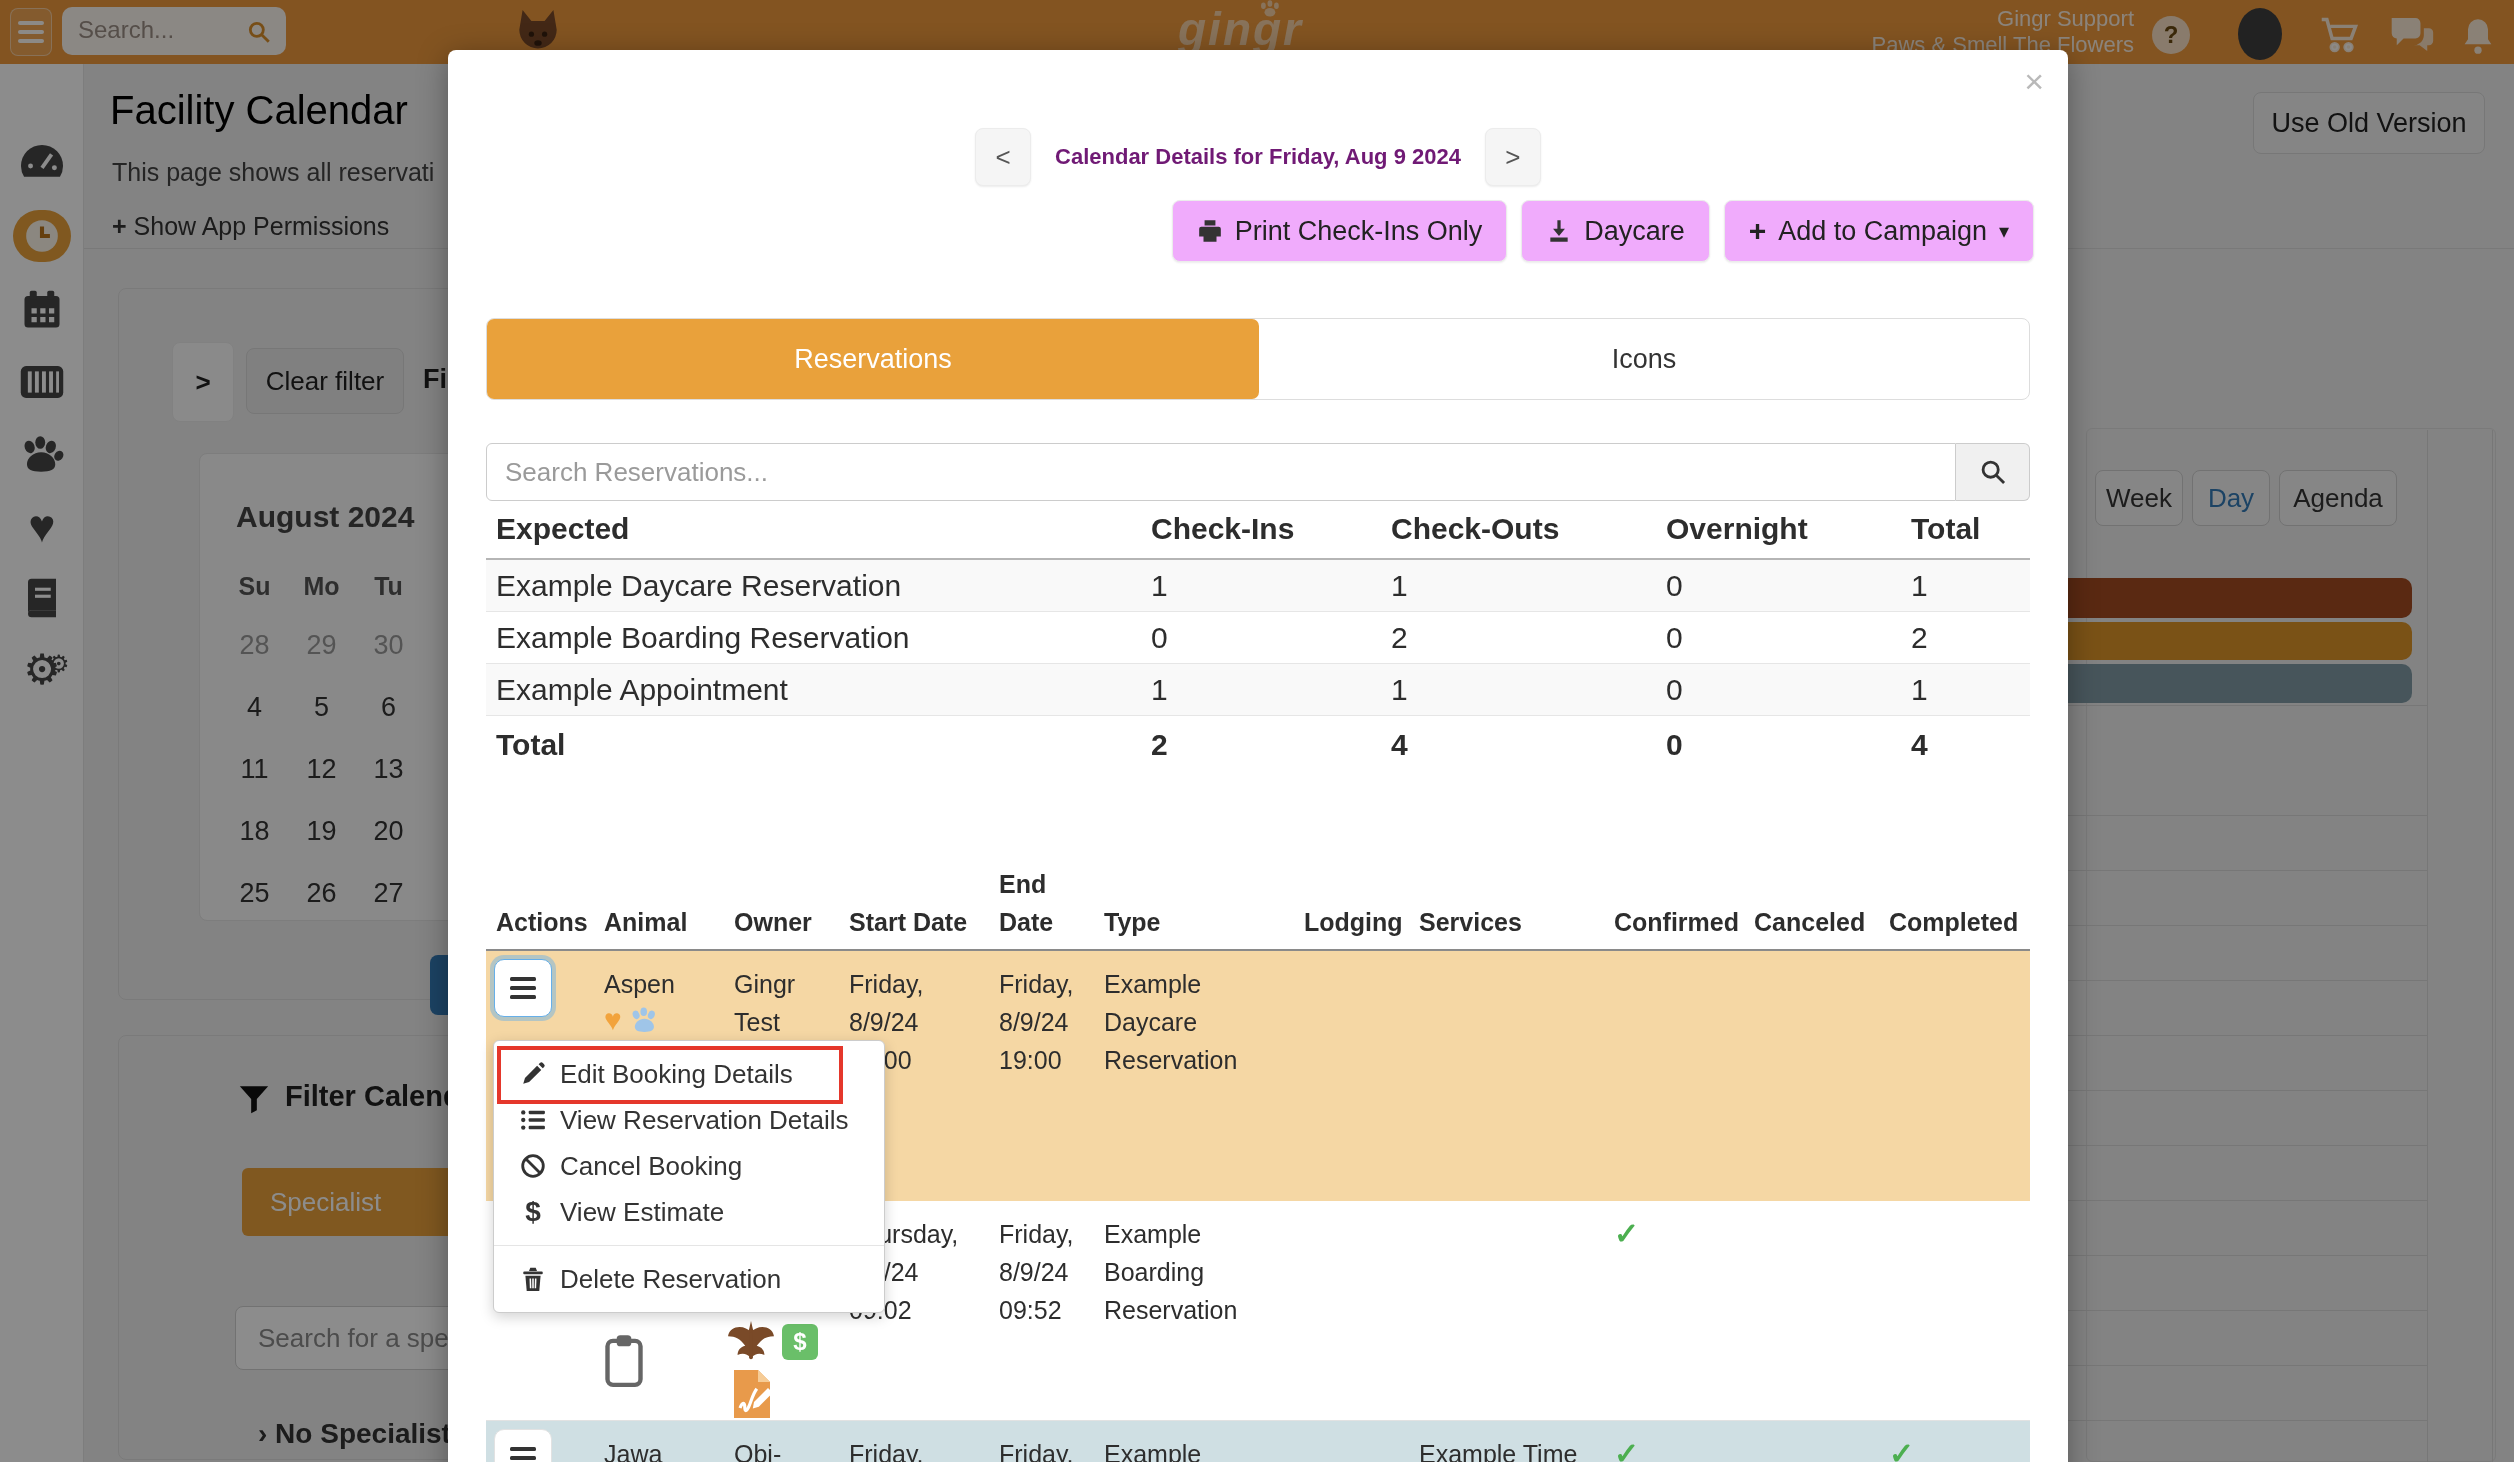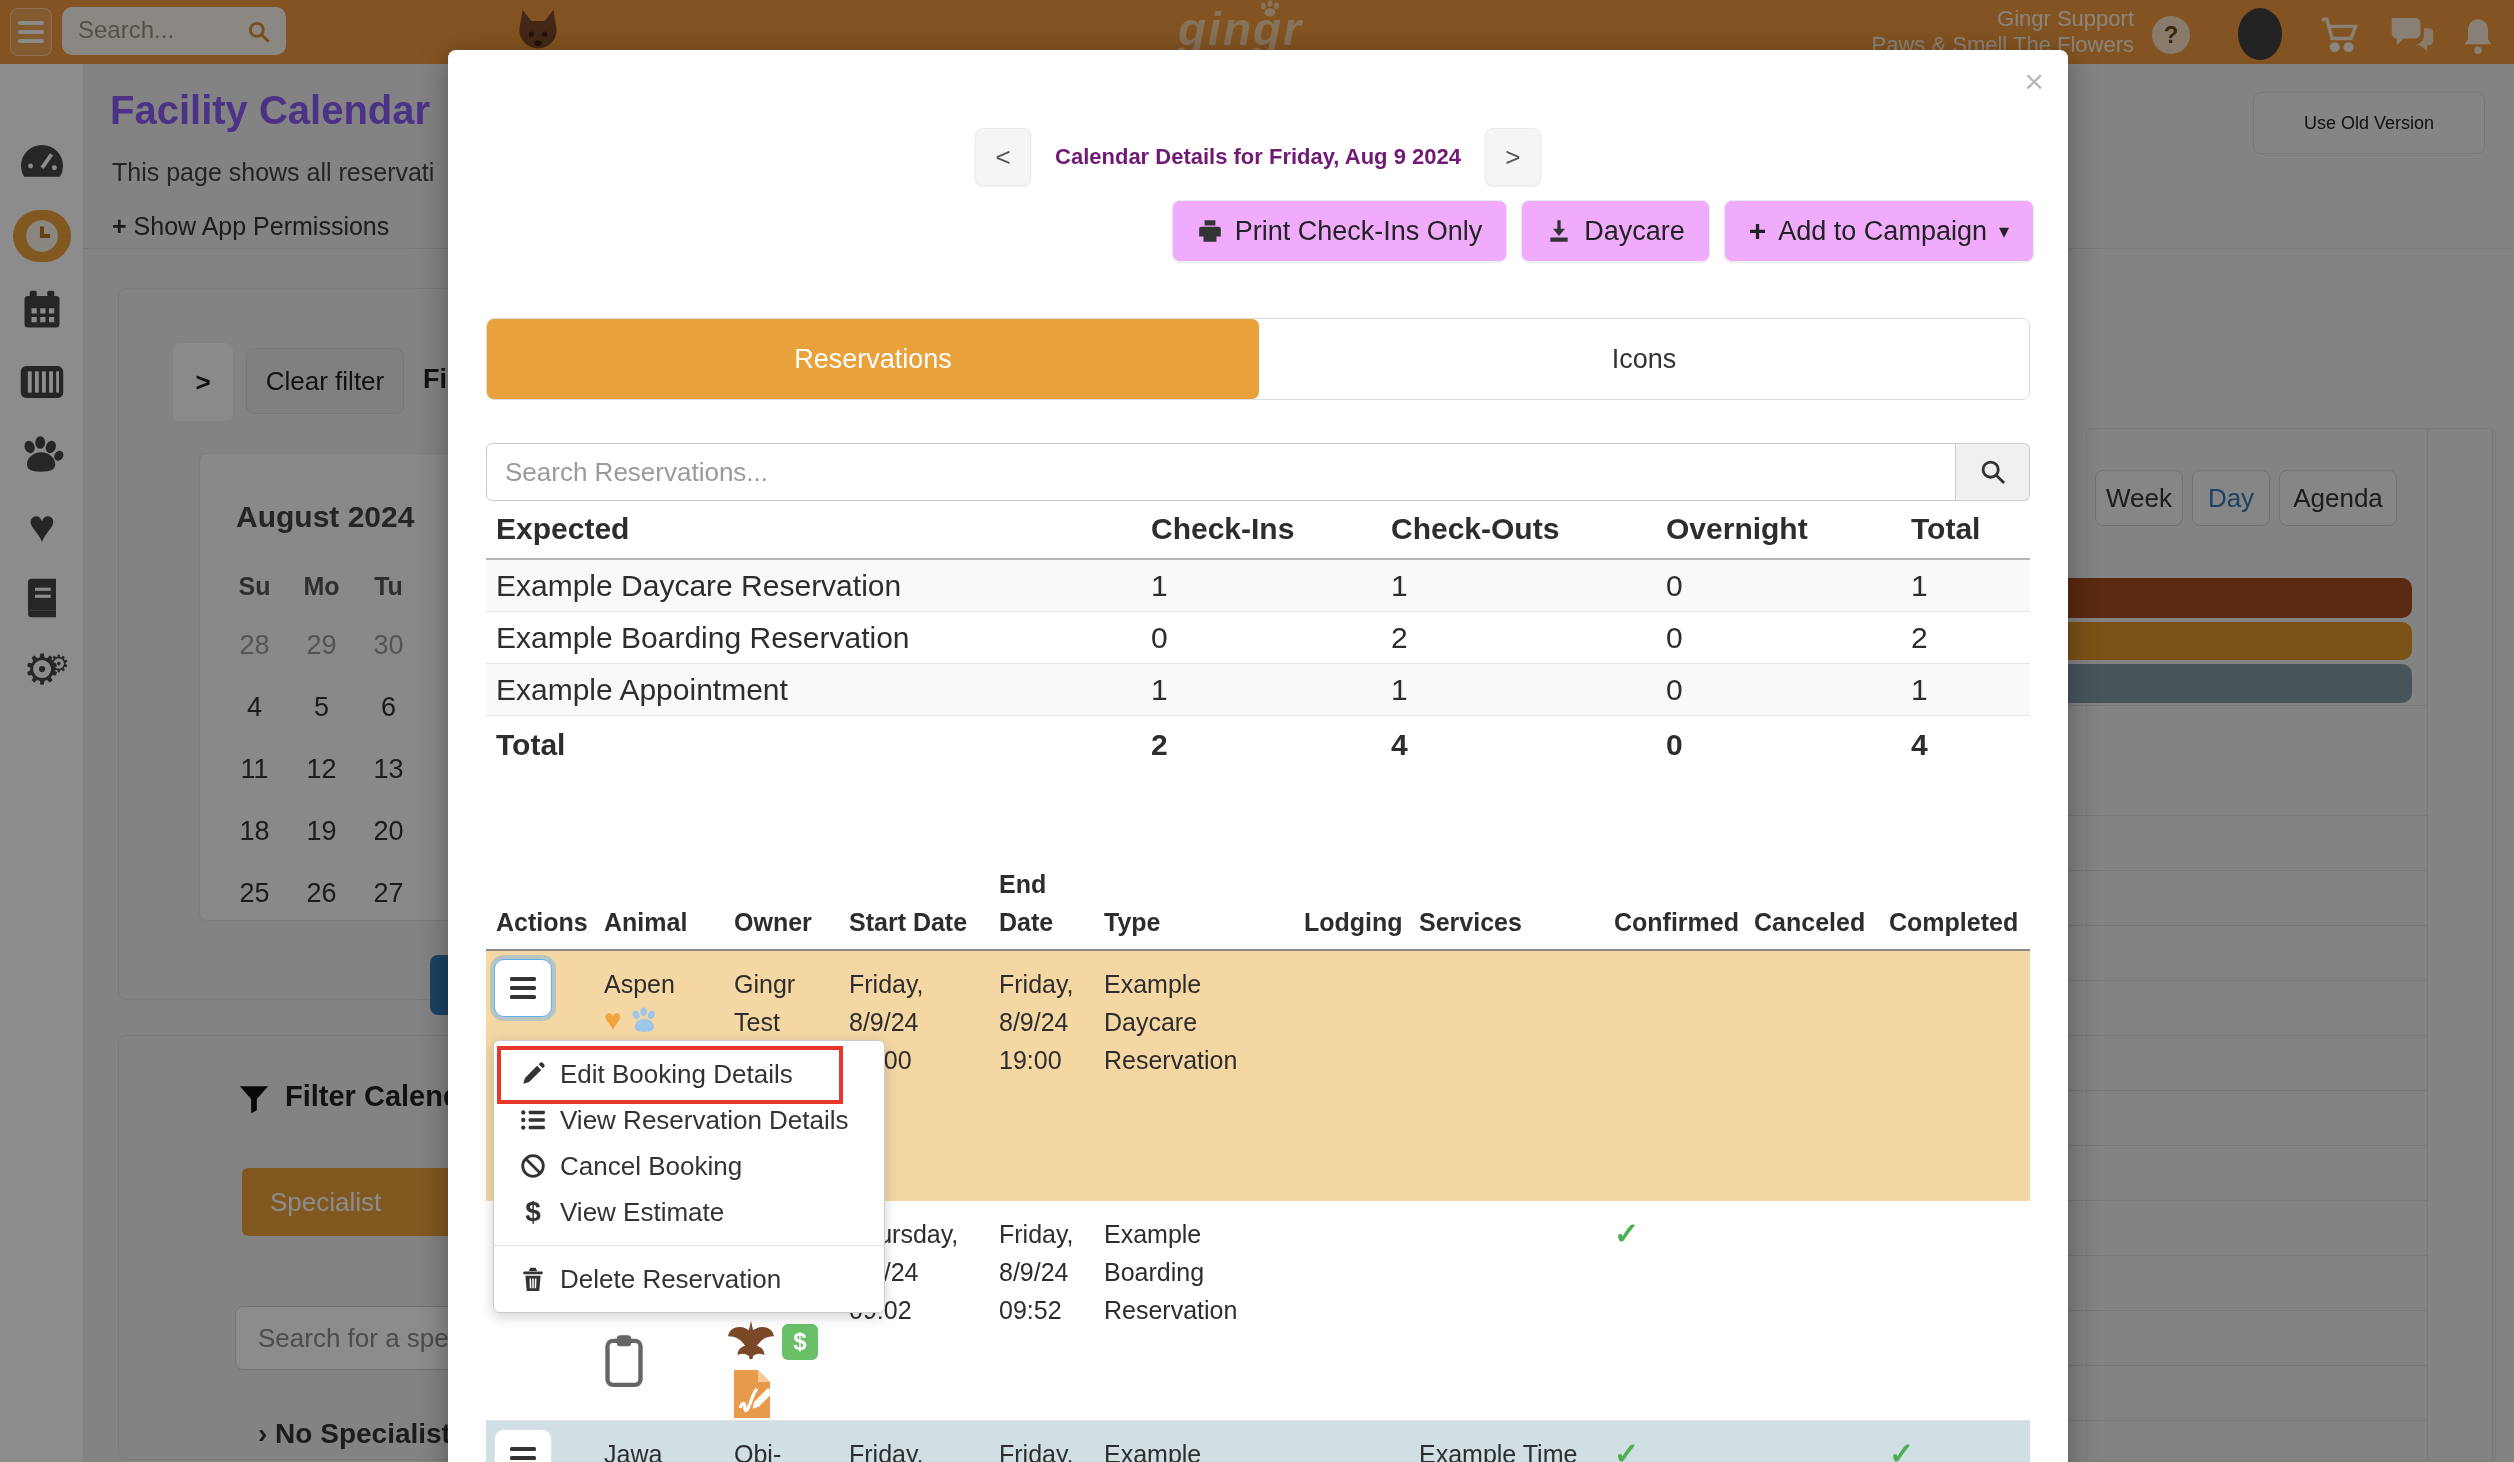--- a/index.html
+++ b/index.html
@@ -13,21 +13,21 @@
   .tb-search { position:absolute; left:62px; top:7px; width:224px; height:48px; background:rgba(255,255,255,.92); border-radius:10px; }
   .tb-search input { width:170px; height:46px; border:none; background:transparent; outline:none; font-size:24px; color:#555; padding-left:16px; font-family:inherit; }
   .tb-search input::placeholder { color:#9b8f85; }
   .logo { position:absolute; left:1178px; top:2px; font-size:46px; font-style:italic; font-weight:bold; color:rgba(255,255,255,.55); letter-spacing:2px; }
   .acct { position:absolute; right:380px; top:6px; text-align:right; color:rgba(255,255,255,.85); font-size:22px; line-height:26px; }
   .tb-ico { position:absolute; top:16px; }
   .sidebar { position:absolute; left:0; top:64px; width:84px; height:1398px; background:#ffffff; border-right:1px solid #e3e3e3; z-index:2; }
   .sb-item { position:absolute; left:0; width:84px; height:56px; display:flex; align-items:center; justify-content:center; }
   .sb-active { background:#E9A13B; border-radius:28px; width:58px; left:13px; }
 
-  .pg-title { position:absolute; left:110px; top:88px; font-size:40px; font-weight:700; color:#8b5cf6; white-space:nowrap; }
+  .pg-title { position:absolute; left:110px; top:88px; font-size:40px; font-weight:400; color:#000000; white-space:nowrap; }
   .pg-sub { position:absolute; left:112px; top:158px; font-size:25px; color:#444; white-space:nowrap; }
   .pg-perm { position:absolute; left:112px; top:212px; font-size:25px; color:#333; white-space:nowrap; }
   .divider { position:absolute; height:1px; background:#dcdcdc; }
   .card { position:absolute; border:1px solid #dfdfdf; border-radius:8px; }
   .btn-lite { background:#e9e9e9; border:1px solid #d9d9d9; border-radius:8px; color:#222; display:flex; align-items:center; justify-content:center; }
   .mini-cal-card { position:absolute; left:199px; top:453px; width:310px; height:468px; background:#f9f9f9; border:1px solid #e3e3e3; border-radius:8px; }
   .cal-month { position:absolute; left:236px; top:500px; font-size:30px; font-weight:bold; color:#444; white-space:nowrap; }
   .cal-grid { position:absolute; display:grid; grid-template-columns:67px 67px 67px; text-align:center; }
   .cal-wd { font-size:25px; font-weight:bold; color:#555; }
   .cal-d { font-size:27px; color:#333; }
@@ -275,21 +275,21 @@
   <svg class="abs" style="left:237px;top:1082px" width="34" height="34" viewBox="0 0 24 24">
       <path d="M2 3h20l-8 9v8l-4 2V12z" fill="#111"></path>
     </svg>
   <div class="filter-title">Filter Calendars</div>
   <div class="btn-orange abs" style="left:242px;top:1168px;width:300px;height:68px;font-size:26px;display:flex;align-items:center;padding-left:28px">Specialist</div>
   <input class="input-lite abs" style="left: 235px; top: 1306px; width: 300px; height: 64px;" placeholder="Search for a specialist">
   <div class="abs" style="left:258px;top:1418px;font-size:28px;font-weight:bold;color:#333;white-space:nowrap">
     <span>›&nbsp;</span><span>No Specialists</span>
   </div>
 
-  <div class="btn-lite abs" style="left:2253px;top:92px;width:232px;height:62px;font-size:18px;background:#f2f2f2">Use Old Version</div>
+  <div class="btn-lite abs" style="left:2253px;top:92px;width:232px;height:62px;font-size:27px;background:#f2f2f2">Use Old Version</div>
   <div class="card" style="left:2086px;top:428px;width:410px;height:1034px;border-radius:6px"></div>
   <div class="views-btn" style="left:2095px;top:470px;width:88px">Week</div>
   <div class="views-btn" style="left:2192px;top:470px;width:78px;color:#337AB7">Day</div>
   <div class="views-btn" style="left:2279px;top:470px;width:118px">Agenda</div>
   <div class="event-bar" style="top:578px;height:40px;background:#A44C21"></div>
   <div class="event-bar" style="top:622px;height:38px;background:#DE9528"></div>
   <div class="event-bar" style="top:664px;height:39px;background:#819CA7"></div>
   <div class="gridline-h" style="top:705px"></div>
   <div class="gridline-h" style="top:815px"></div>
   <div class="gridline-h" style="top:870px"></div>

